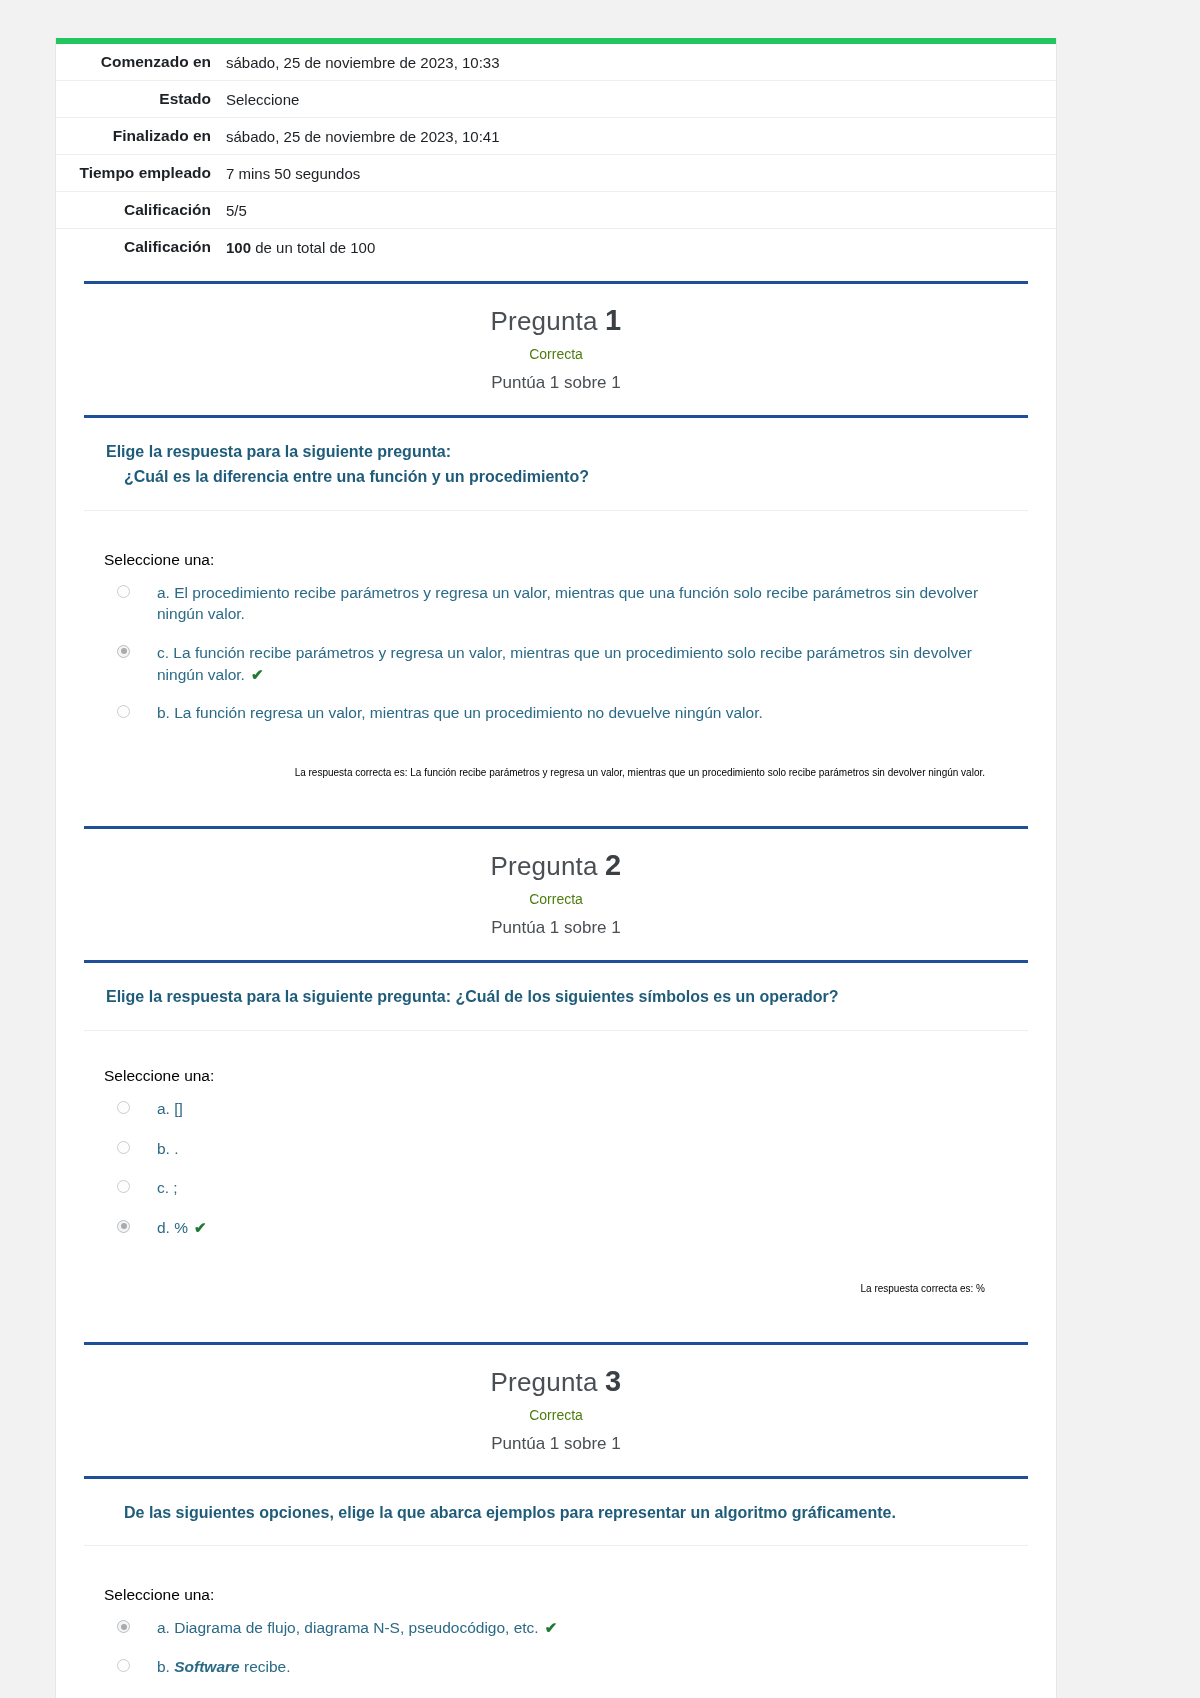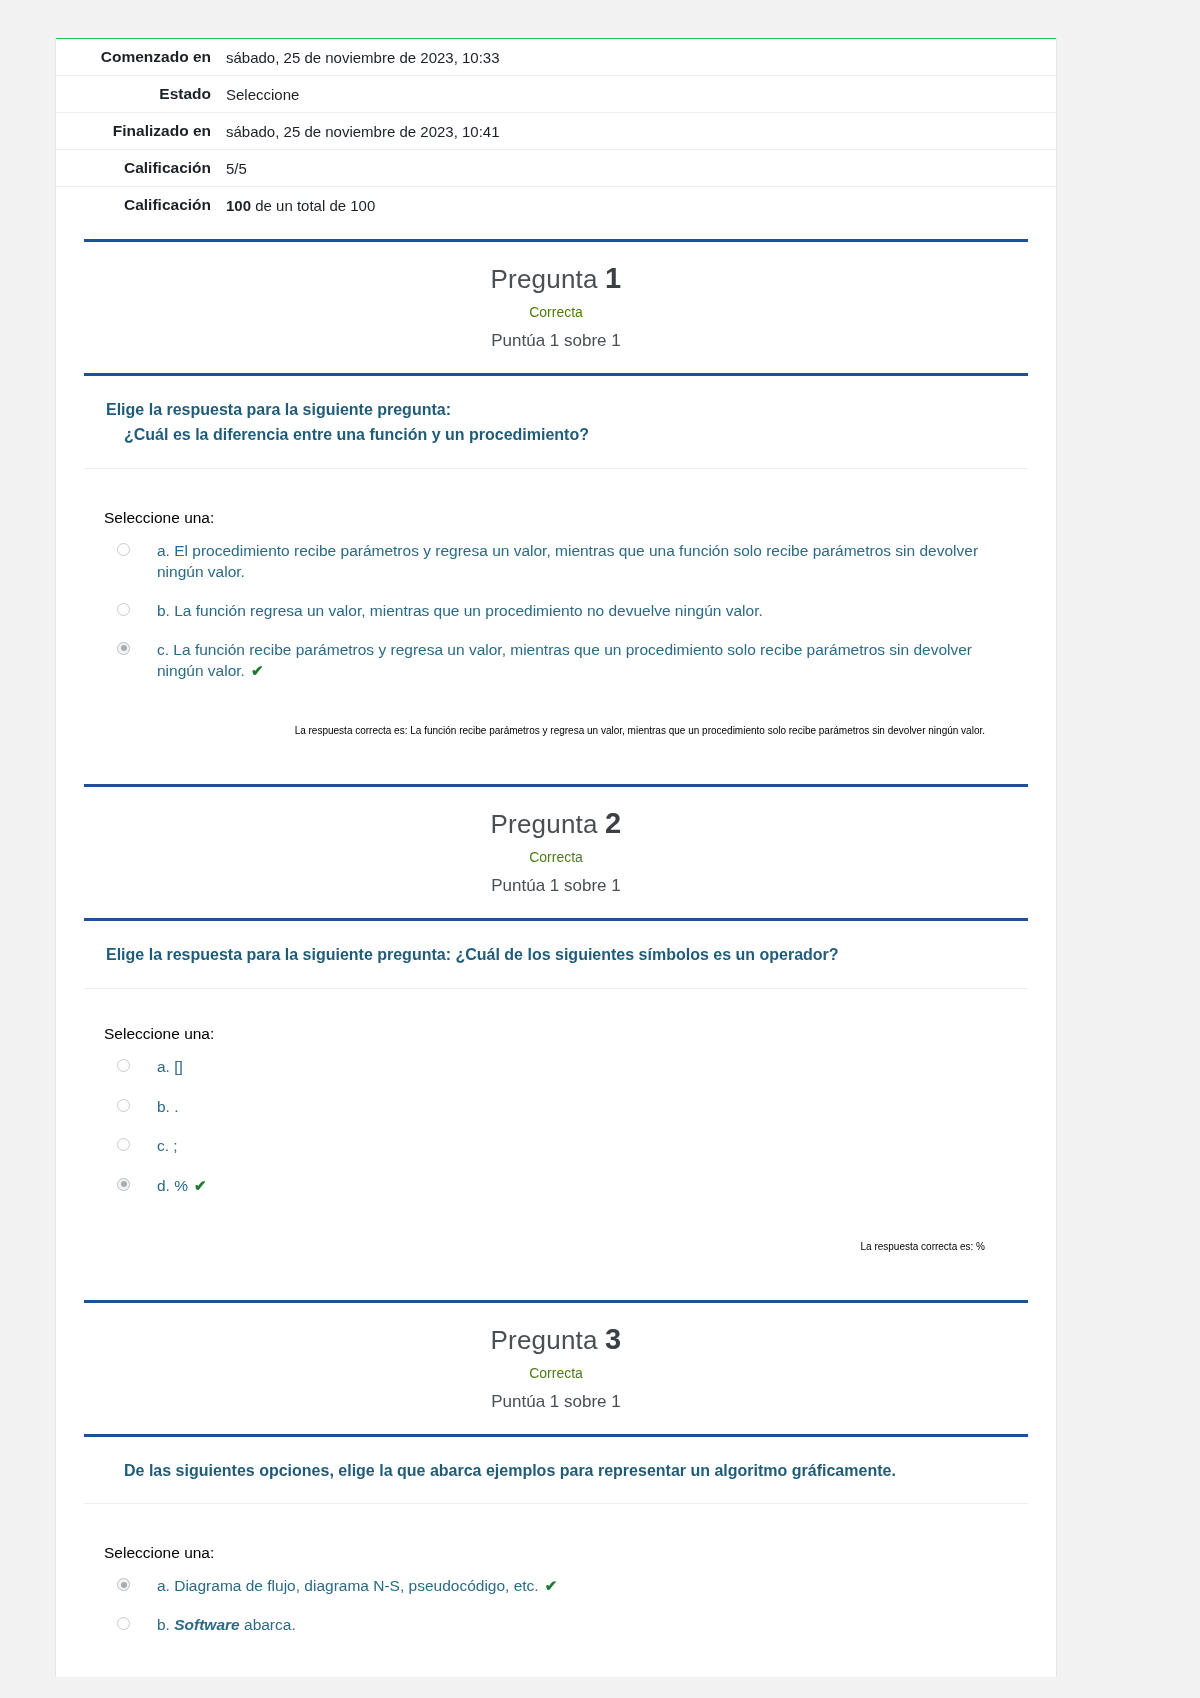--- a/index.html
+++ b/index.html
@@ -28,21 +28,21 @@
 
   
   .summary-table {
     width: 100%;
     border-collapse: collapse;
     margin: 0;
   }
   .summary-table tr {
     border-top: 1px solid #eceeef;
   }
-  .summary-table tr:first-child { border-top: 1px solid #22c55e; }
+  .summary-table tr:first-child { border-top: 6px solid #22c55e; }
   .summary-table th {
     text-align: right;
     font-weight: bold;
     color: #1d2125;
     font-size: 15.5px;
     padding: 9px 10px 9px 0;
     width: 155px;
     white-space: nowrap;
     vertical-align: middle;
   }
@@ -185,20 +185,24 @@
       </tr>
       <tr>
         <th>Estado</th>
         <td>Seleccione</td>
       </tr>
       <tr>
         <th>Finalizado en</th>
         <td>sábado, 25 de noviembre de 2023, 10:41</td>
       </tr>
       <tr>
+        <th>Tiempo empleado</th>
+        <td>7 mins 50 segundos</td>
+      </tr>
+      <tr>
         <th>Calificación</th>
         <td>5/5</td>
       </tr>
       <tr>
         <th>Calificación</th>
         <td><b>100</b> <span>de un total de 100</span></td>
       </tr>
     </tbody>
   </table>
 
@@ -217,27 +221,27 @@
     <div class="q-divider"></div>
     <div class="answers">
       <div class="prompt">Seleccione una:</div>
 
       <div class="opt-row">
         <span class="radio"></span>
         <span class="opt-text">a. El procedimiento recibe parámetros y regresa un valor, mientras que una función solo recibe parámetros sin devolver ningún valor.</span>
       </div>
 
       <div class="opt-row">
-        <span class="radio"></span>
-        <span class="opt-text">b. La función regresa un valor, mientras que un procedimiento no devuelve ningún valor.</span>
-      </div>
-
-      <div class="opt-row">
         <span class="radio checked"></span>
         <span class="opt-text"><span>c. La función recibe parámetros y regresa un valor, mientras que un procedimiento solo recibe parámetros sin devolver ningún valor.</span><span class="tick">✔</span></span>
+      </div>
+
+      <div class="opt-row">
+        <span class="radio"></span>
+        <span class="opt-text">b. La función regresa un valor, mientras que un procedimiento no devuelve ningún valor.</span>
       </div>
     </div>
     <div class="feedback">La respuesta correcta es: La función recibe parámetros y regresa un valor, mientras que un procedimiento solo recibe parámetros sin devolver ningún valor.</div>
   </div>
 
   <div class="question q2">
     <div class="q-rule"></div>
     <div class="q-info">
       <div class="q-number"><span>Pregunta</span> <b>2</b></div>
       <div class="q-state">Correcta</div>
@@ -289,20 +293,20 @@
     <div class="answers">
       <div class="prompt">Seleccione una:</div>
 
       <div class="opt-row">
         <span class="radio checked"></span>
         <span class="opt-text"><span>a. Diagrama de flujo, diagrama N-S, pseudocódigo, etc.</span><span class="tick">✔</span></span>
       </div>
 
       <div class="opt-row">
         <span class="radio"></span>
-        <span class="opt-text"><span>b. </span><i>Software</i><span> abarca.</span></span>
+        <span class="opt-text"><span>b. </span><i>Software</i><span> recibe.</span></span>
       </div>
 
     </div>
 
   </div>
 
 </div>
 
 </body></html>

